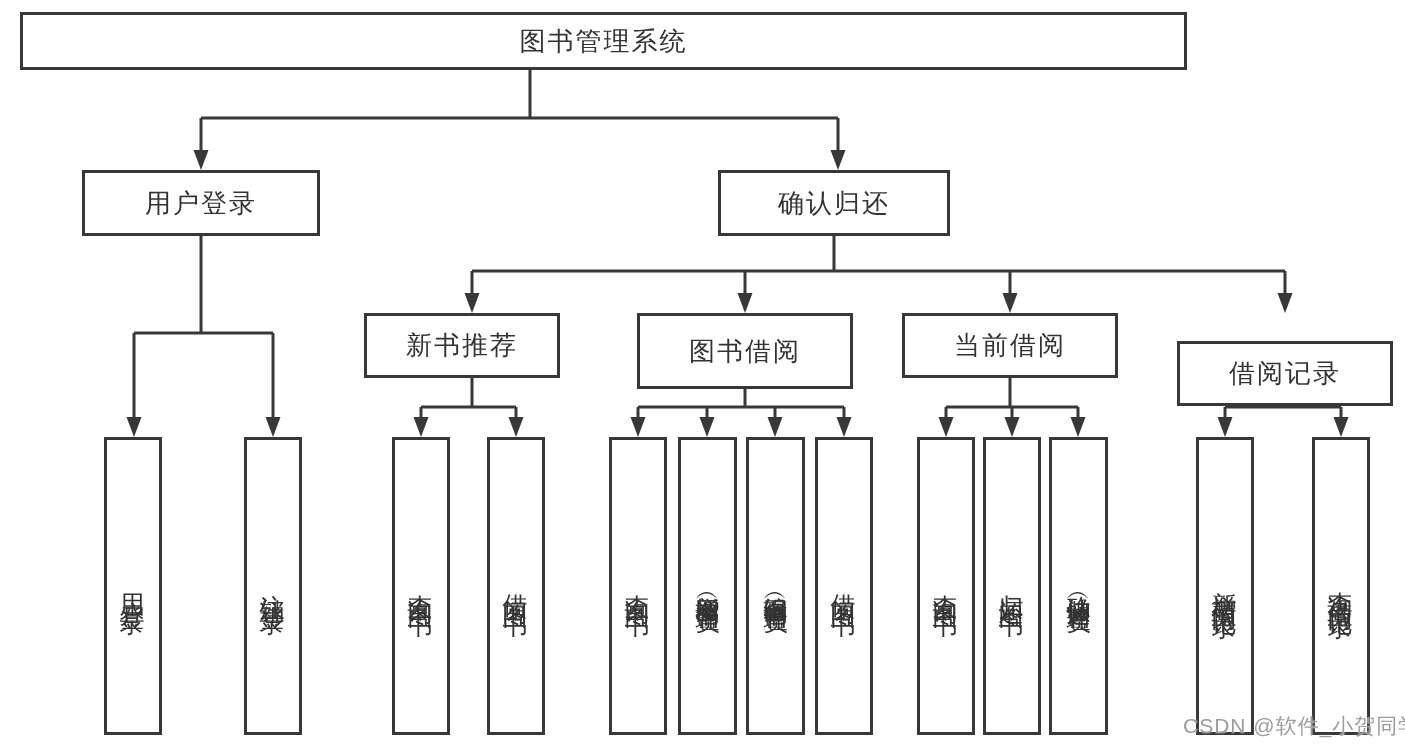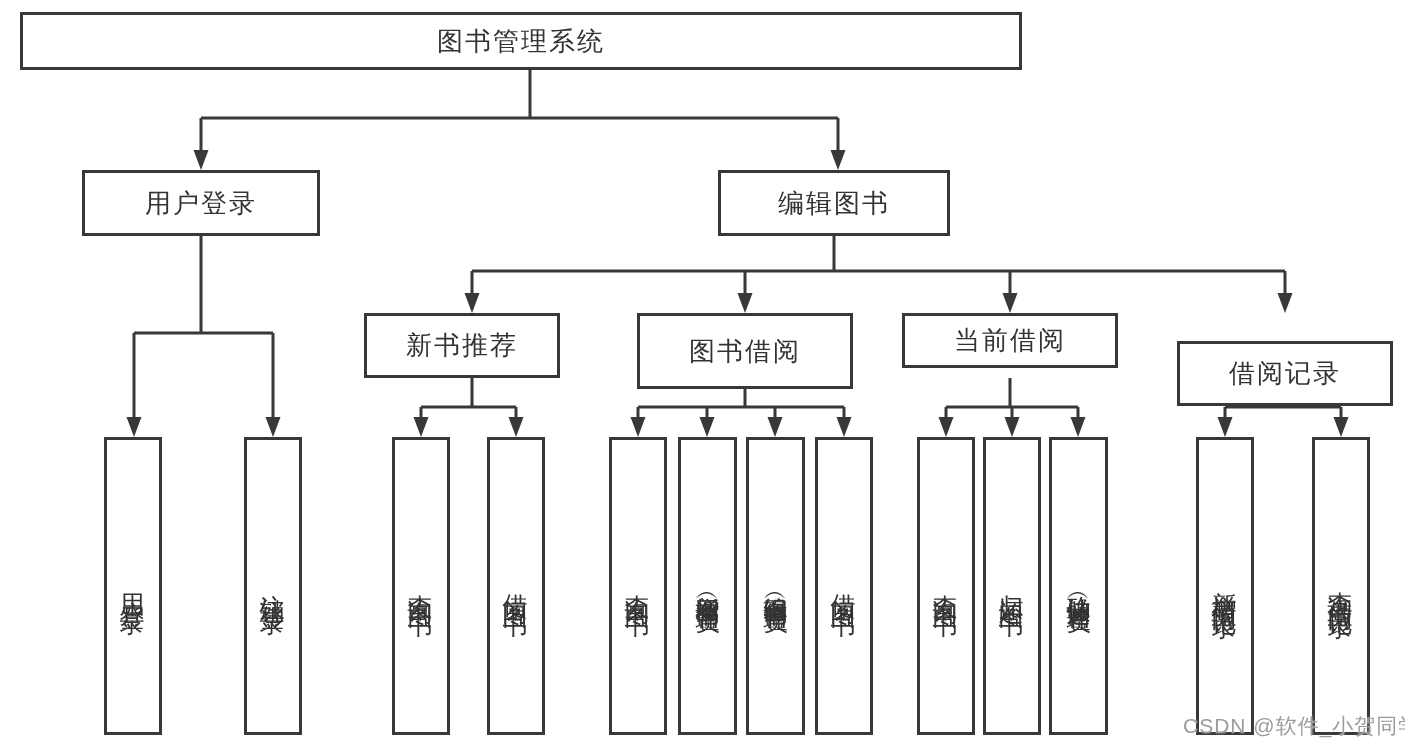--- a/index.html
+++ b/index.html
@@ -75,28 +75,28 @@
       <polygon points="767.5,417 782.5,417 775,437"></polygon>
       <polygon points="836.5,417 851.5,417 844,437"></polygon>
       <polygon points="938.5,417 953.5,417 946,437"></polygon>
       <polygon points="1004.5,417 1019.5,417 1012,437"></polygon>
       <polygon points="1070.5,417 1085.5,417 1078,437"></polygon>
       <polygon points="1217.5,417 1232.5,417 1225,437"></polygon>
       <polygon points="1333.5,417 1348.5,417 1341,437"></polygon>
     </g>
   </svg>
 
-  <div class="node" style="left:20px;top:12px;width:1002px;height:58px;">图书管理系统</div>
+  <div class="node" style="left:20px;top:12px;width:1167px;height:58px;">图书管理系统</div>
 
   <div class="node" style="left:82px;top:170px;width:238px;height:66px;">用户登录</div>
-  <div class="node" style="left:718px;top:170px;width:232px;height:66px;">编辑图书</div>
+  <div class="node" style="left:718px;top:170px;width:232px;height:66px;">确认归还</div>
 
   <div class="node" style="left:364px;top:313px;width:196px;height:65px;">新书推荐</div>
   <div class="node" style="left:637px;top:313px;width:216px;height:76px;">图书借阅</div>
-  <div class="node" style="left:902px;top:313px;width:216px;height:55px;">当前借阅</div>
+  <div class="node" style="left:902px;top:313px;width:216px;height:65px;">当前借阅</div>
   <div class="node" style="left:1177px;top:313px;width:216px;height:65px;margin-top:28px;">借阅记录</div>
 
   <div class="node leaf" style="left:104px;top:437px;width:58px;height:298px;">用户登录</div>
   <div class="node leaf" style="left:244px;top:437px;width:58px;height:298px;">注销登录</div>
 
   <div class="node leaf" style="left:392px;top:437px;width:58px;height:298px;">查询图书</div>
   <div class="node leaf" style="left:487px;top:437px;width:58px;height:298px;">借阅图书</div>
 
   <div class="node leaf" style="left:609px;top:437px;width:58px;height:298px;">查询图书</div>
   <div class="node leaf ls-t" style="left:678px;top:437px;width:59px;height:298px;">新增图书（管理员）</div>

